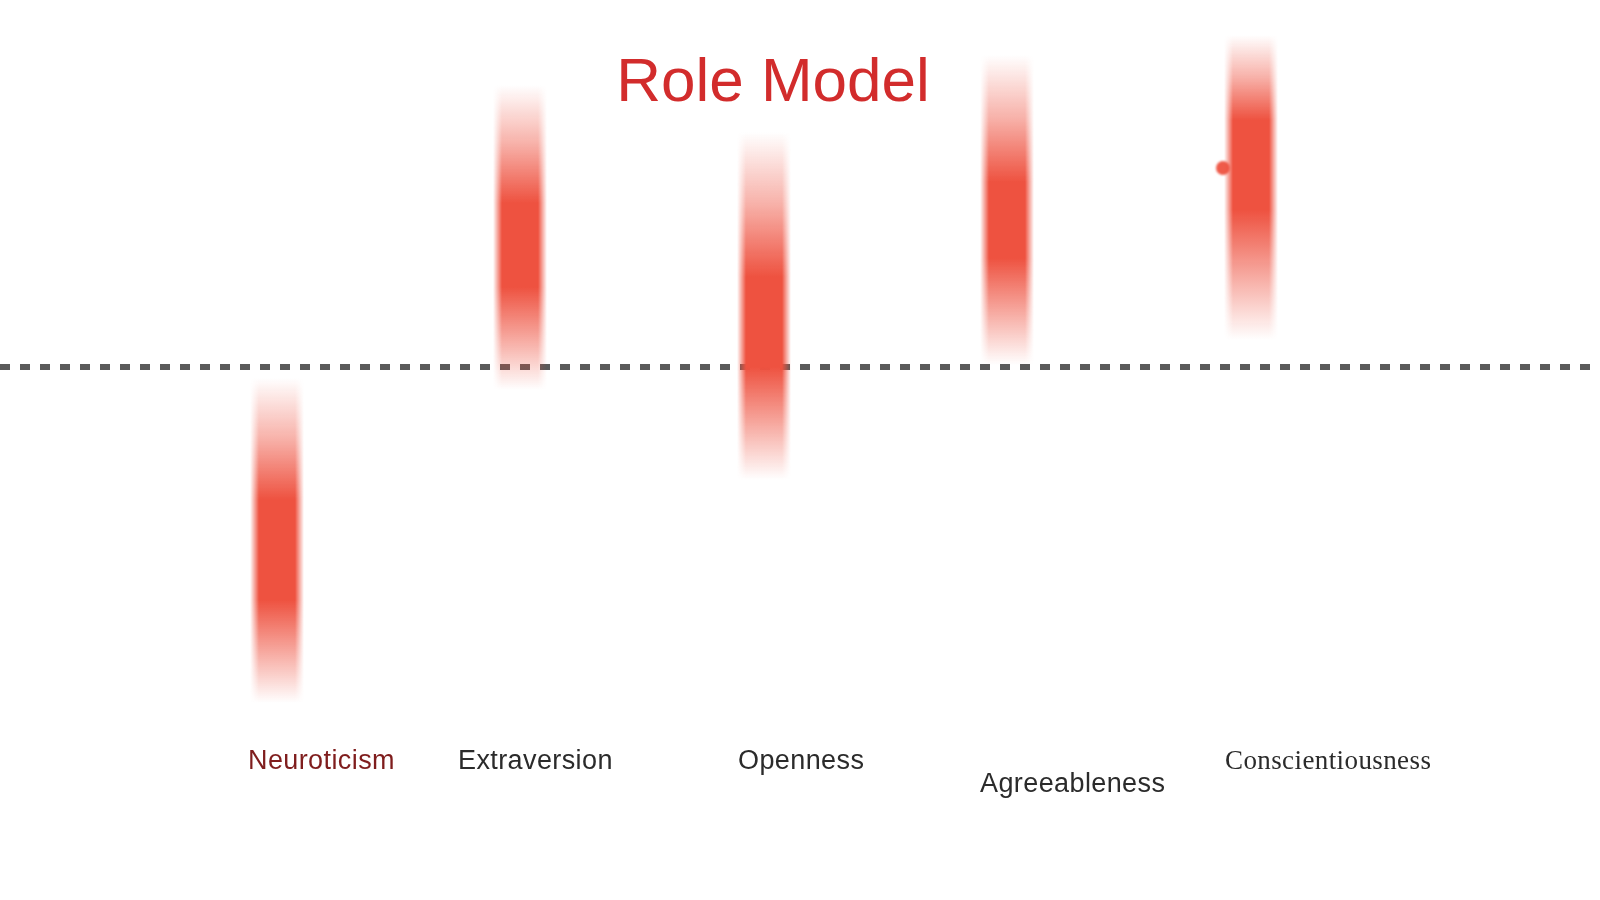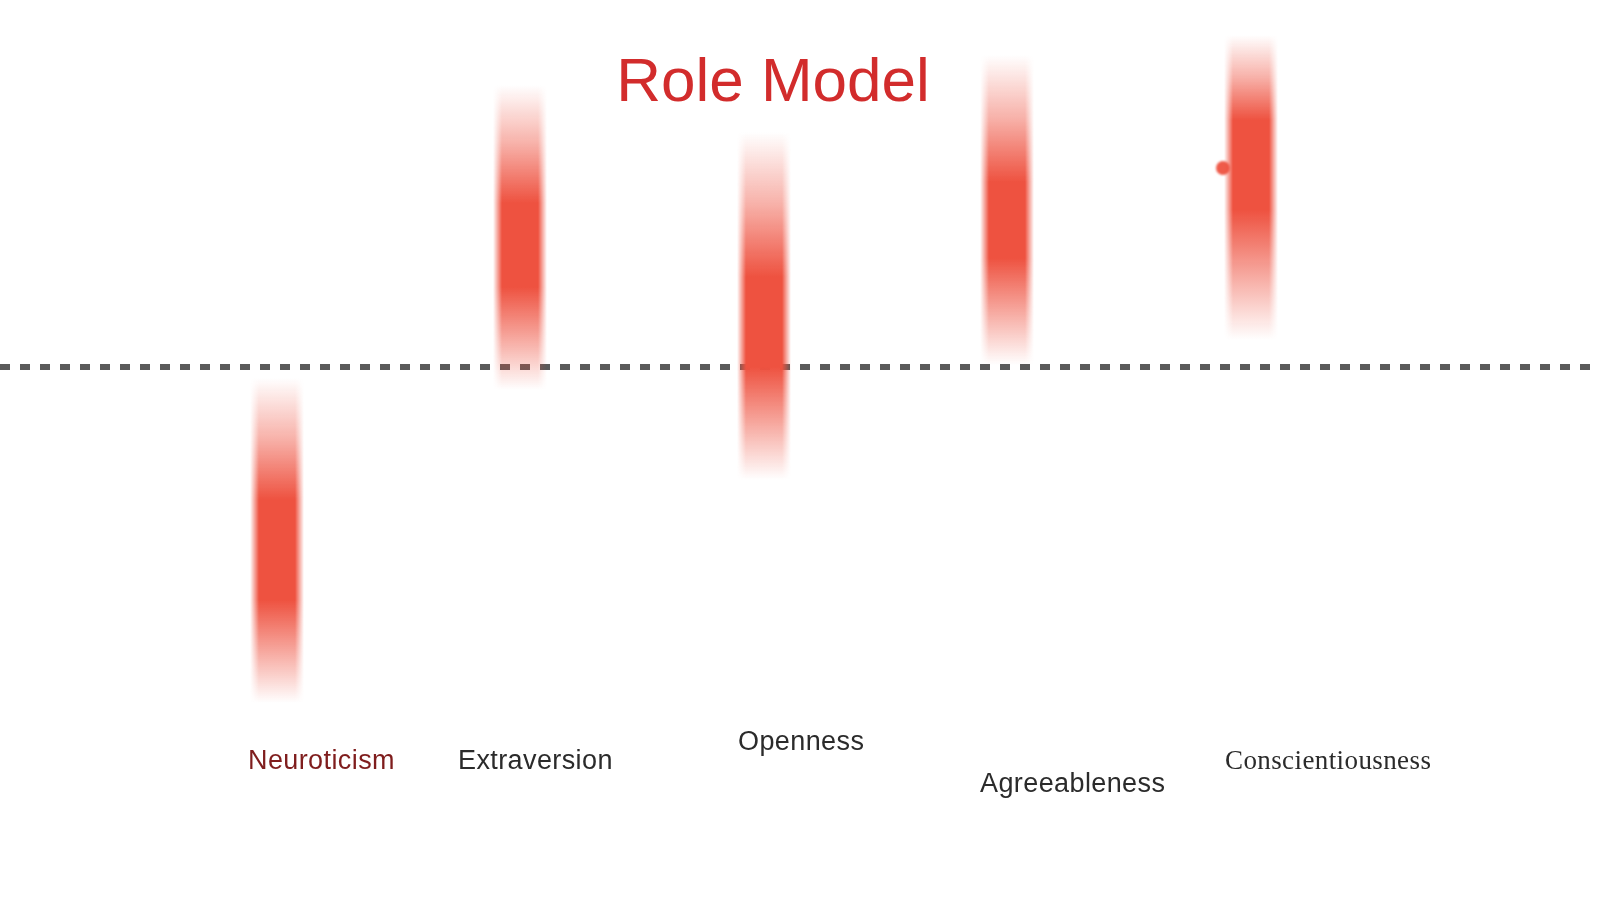--- a/index.html
+++ b/index.html
@@ -43,17 +43,17 @@
   <div id="marker-dot" style="left: 1216px; top: 161px; width: 14px; height: 14px; background: rgba(238, 82, 64, 0.95);"></div>
 
   <div class="band" style="left: 250px; top: 378px; width: 54px; height: 325px; background: linear-gradient(rgba(238, 82, 64, 0) 0%, rgba(238, 82, 64, 0.45) 18.8%, rgb(238, 82, 64) 37.5%, rgb(238, 82, 64) 68.3%, rgba(238, 82, 64, 0.5) 84.2%, rgba(238, 82, 64, 0) 100%);"></div>
   <div class="band" style="left: 493px; top: 85px; width: 54px; height: 305px; background: linear-gradient(rgba(238, 82, 64, 0) 0%, rgba(238, 82, 64, 0.45) 19.3%, rgb(238, 82, 64) 38.7%, rgb(238, 82, 64) 66.2%, rgba(238, 82, 64, 0.5) 83.1%, rgba(238, 82, 64, 0) 100%);"></div>
   <div class="band" style="left: 737px; top: 132px; width: 54px; height: 348px; background: linear-gradient(rgba(238, 82, 64, 0) 0%, rgba(238, 82, 64, 0.45) 20.8%, rgb(238, 82, 64) 41.7%, rgb(238, 82, 64) 67.5%, rgba(238, 82, 64, 0.5) 83.8%, rgba(238, 82, 64, 0) 100%);"></div>
   <div class="band" style="left: 980px; top: 55px; width: 54px; height: 310px; background: linear-gradient(rgba(238, 82, 64, 0) 0%, rgba(238, 82, 64, 0.45) 20.5%, rgb(238, 82, 64) 41%, rgb(238, 82, 64) 65.5%, rgba(238, 82, 64, 0.5) 82.7%, rgba(238, 82, 64, 0) 100%);"></div>
   <div class="band" style="left: 1224px; top: 35px; width: 54px; height: 305px; background: linear-gradient(rgba(238, 82, 64, 0) 0%, rgba(238, 82, 64, 0.45) 13.9%, rgb(238, 82, 64) 27.9%, rgb(238, 82, 64) 57.4%, rgba(238, 82, 64, 0.5) 78.7%, rgba(238, 82, 64, 0) 100%);"></div>
 
   <div class="cat-label" style="left: 248px; top: 745px; font-size: 27px; color: #7f1d1d;">Neuroticism</div>
   <div class="cat-label" style="left: 458px; top: 745px; font-size: 27px; color: rgb(43, 43, 43);">Extraversion</div>
-  <div class="cat-label" style="left: 738px; top: 726px; font-size: 27px; color: rgb(43, 43, 43);">Openness</div>
+  <div class="cat-label" style="left: 738px; top: 745px; font-size: 27px; color: rgb(43, 43, 43);">Openness</div>
   <div class="cat-label" style="left: 980px; top: 745px; font-size: 27px; color: rgb(43, 43, 43); margin-top: 23px;">Agreeableness</div>
   <div class="cat-label" style="left: 1225px; top: 745px; font-size: 27px; color: rgb(43, 43, 43); font-family: Liberation Serif, serif;">Conscientiousness</div>
 
 </div>
 
 </body></html>

